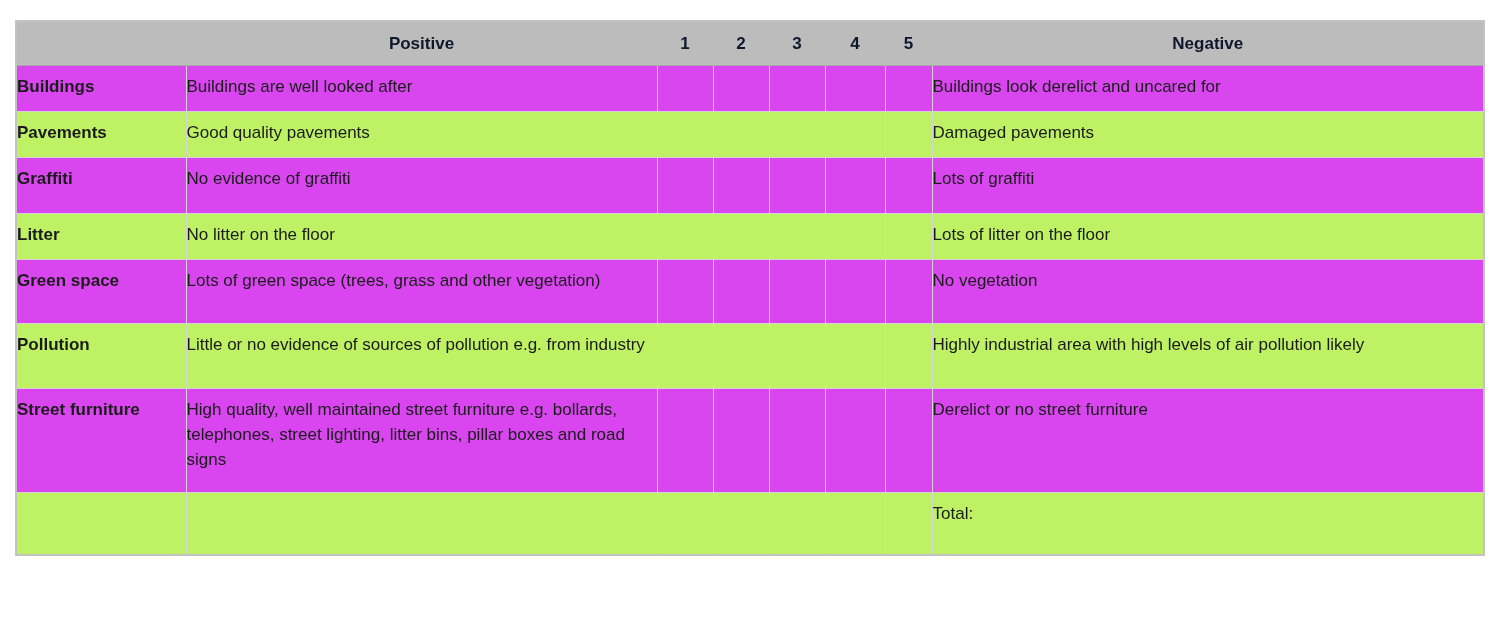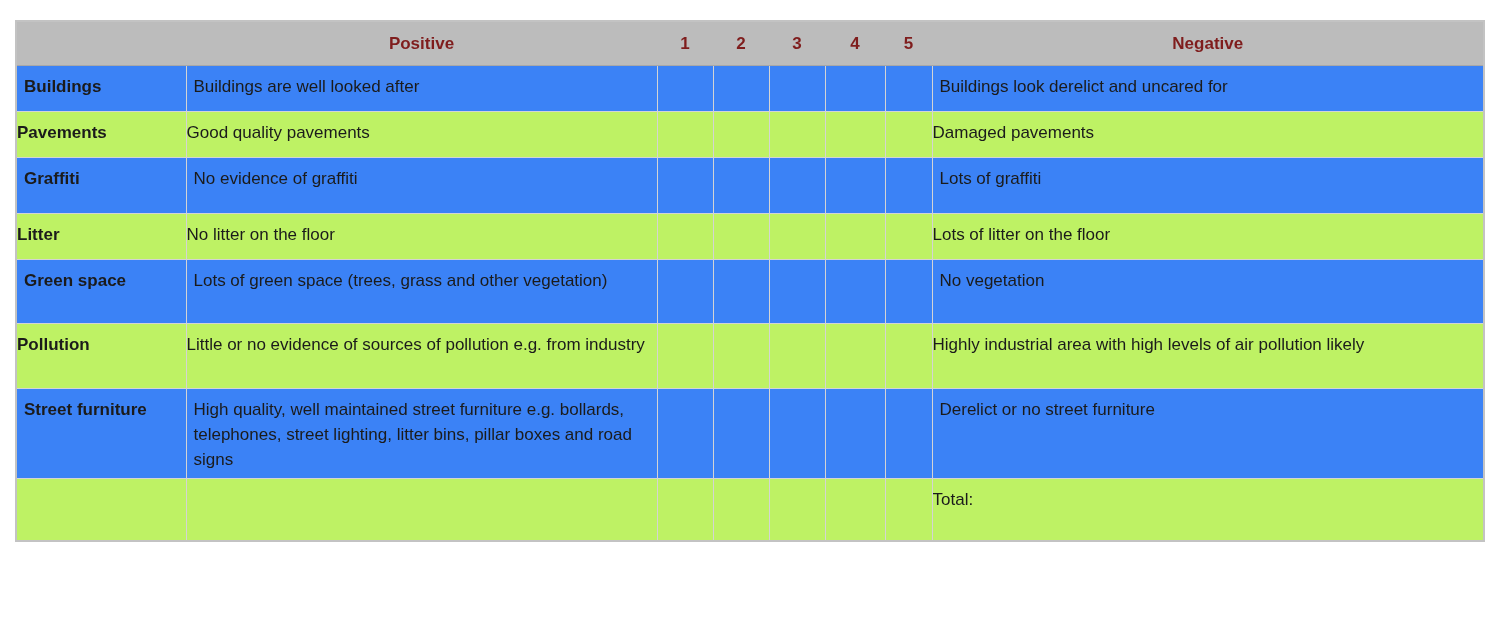--- a/index.html
+++ b/index.html
@@ -33,25 +33,25 @@
   }
   table.survey th {
     background: #bcbcbc;
     border-left-color: #bcbcbc;
     border-right-color: #bcbcbc;
     border-top-color: #bcbcbc;
     border-bottom-color: #a8a8a8;
     font-weight: bold;
     text-align: center;
     vertical-align: middle;
-    color: #7f1d1d;
+    color: #0f172a;
     padding: 0;
   }
   tr.alt td { background: #bef264; }
-  tr.plain td { background: #3b82f6; padding-left: 7px; }
+  tr.plain td { background: #d946ef; }
   td.cat {
     font-weight: bold;
     color: #111111;
     padding-left: 10px;
     padding-right: 6px;
   }
   td.pos {
     padding-left: 13px;
     padding-right: 13px;
     margin-top: 24px;
@@ -151,21 +151,21 @@
     <td class="cat">Pollution</td>
     <td class="pos">Little or no evidence of sources of pollution e.g. from industry</td>
     <td class="rate"></td>
     <td class="rate"></td>
     <td class="rate"></td>
     <td class="rate"></td>
     <td class="rate"></td>
     <td class="neg">Highly industrial area with high levels of air pollution likely</td>
   </tr>
 
-  <tr class="plain" style="height:90px">
+  <tr class="plain" style="height:104px">
     <td class="cat">Street furniture</td>
     <td class="pos">High quality, well maintained street furniture e.g. bollards, telephones, street lighting, litter bins, pillar boxes and road signs</td>
     <td class="rate"></td>
     <td class="rate"></td>
     <td class="rate"></td>
     <td class="rate"></td>
     <td class="rate"></td>
     <td class="neg">Derelict or no street furniture</td>
   </tr>
 

